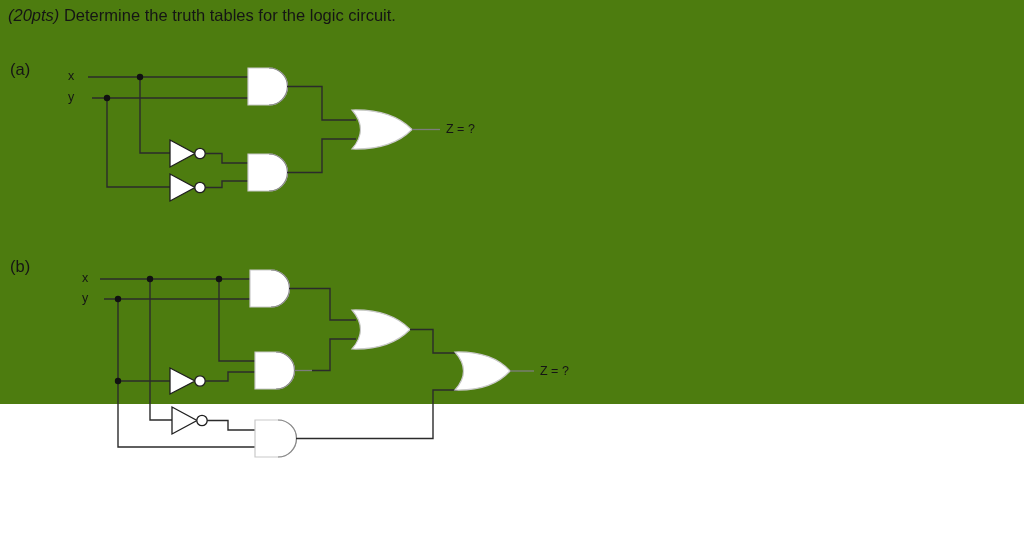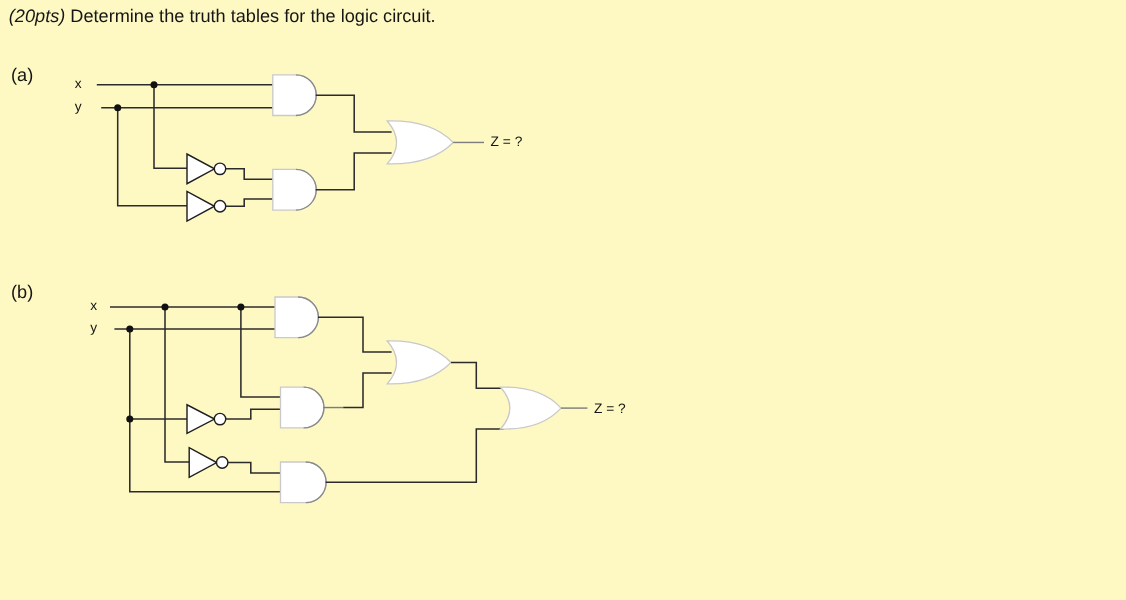--- a/index.html
+++ b/index.html
@@ -11,22 +11,22 @@
     width: 1024px;
     height: 545px;
     font-family: "Liberation Sans", sans-serif;
     color: #1a1a1a;
     position: relative;
     overflow: hidden;
   }
   .page {
     position: relative;
     width: 1024px;
-    height: 545px;
-    background: #fef9c3;
+    height: 404px;
+    background: #4d7c0f;
   }
   .prompt {
     position: absolute;
     left: 8px;
     top: 4px;
     font-size: 16.5px;
     line-height: 22px;
     white-space: nowrap;
     color: #151515;
   }

